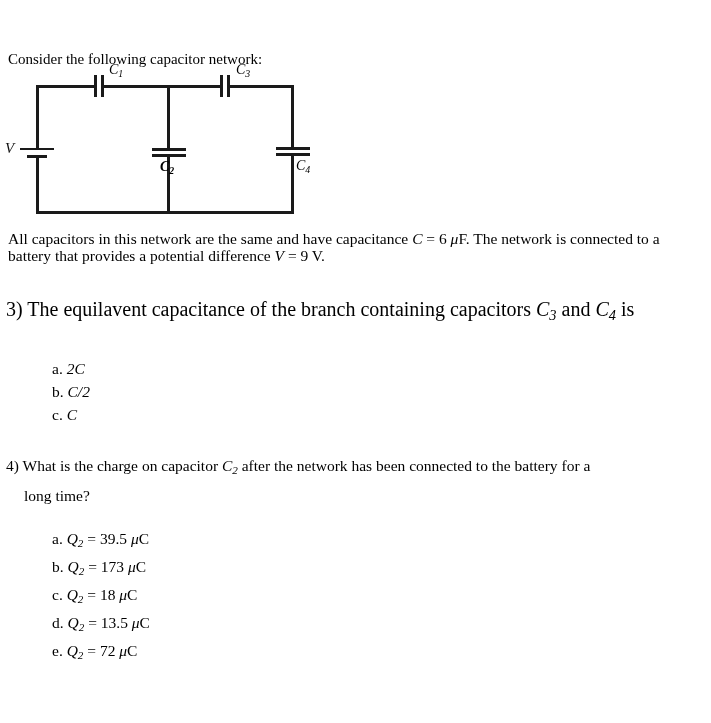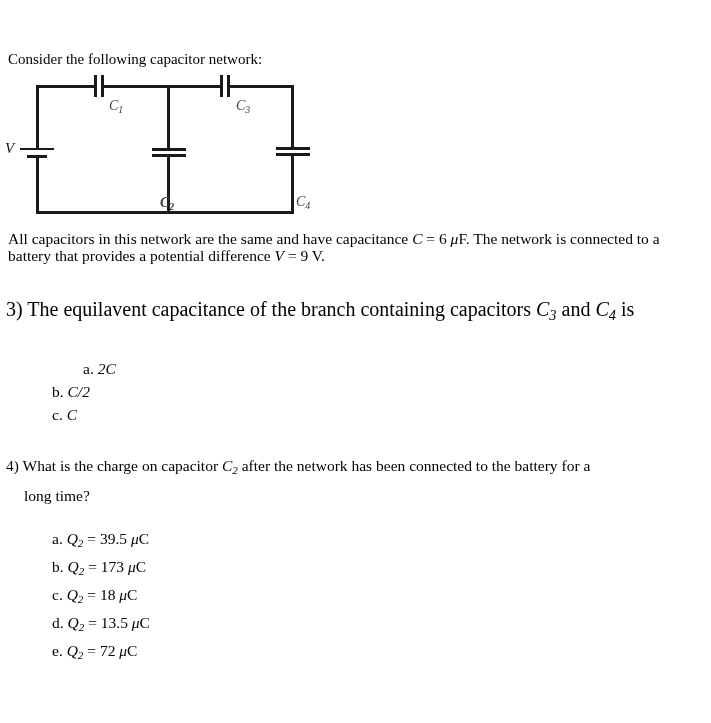--- a/index.html
+++ b/index.html
@@ -67,21 +67,21 @@
     text-indent: 0;
   }
   .q4 .cont {
     display: block;
     margin-left: 18px;
   }
   .opt {
     font-size: 15.5px;
     left: 52px;
   }
-  .o3a { top: 360px; margin-left: 31px; }
+  .o3a { top: 360px; }
   .o3b { top: 383px; }
   .o3c { top: 406px; }
   .o4a { top: 530px; }
   .o4b { top: 558px; }
   .o4c { top: 586px; }
   .o4d { top: 614px; }
   .o4e { top: 642px; }
 
   i.v, i.sym {
     font-style: italic;
@@ -117,22 +117,21 @@
     background: #1a1a1a;
   }
   .plate.vert { width: 3px; height: 22px; }
   .plate.horiz { height: 3px; width: 34px; }
 
   .clabel {
     position: absolute;
     font-size: 14px;
     font-style: italic;
     font-family: "Liberation Serif", "DejaVu Serif", serif;
-    color: #404040;
-    margin-top: 36px;
+    color: #000000;
   }
   .clabel sub { font-size: 0.70em; vertical-align: -0.30em; }
 
   .vlabel {
     position: absolute;
     font-size: 15px;
     font-style: italic;
     font-family: "Liberation Serif", "DejaVu Serif", serif;
     color: #111;
   }

